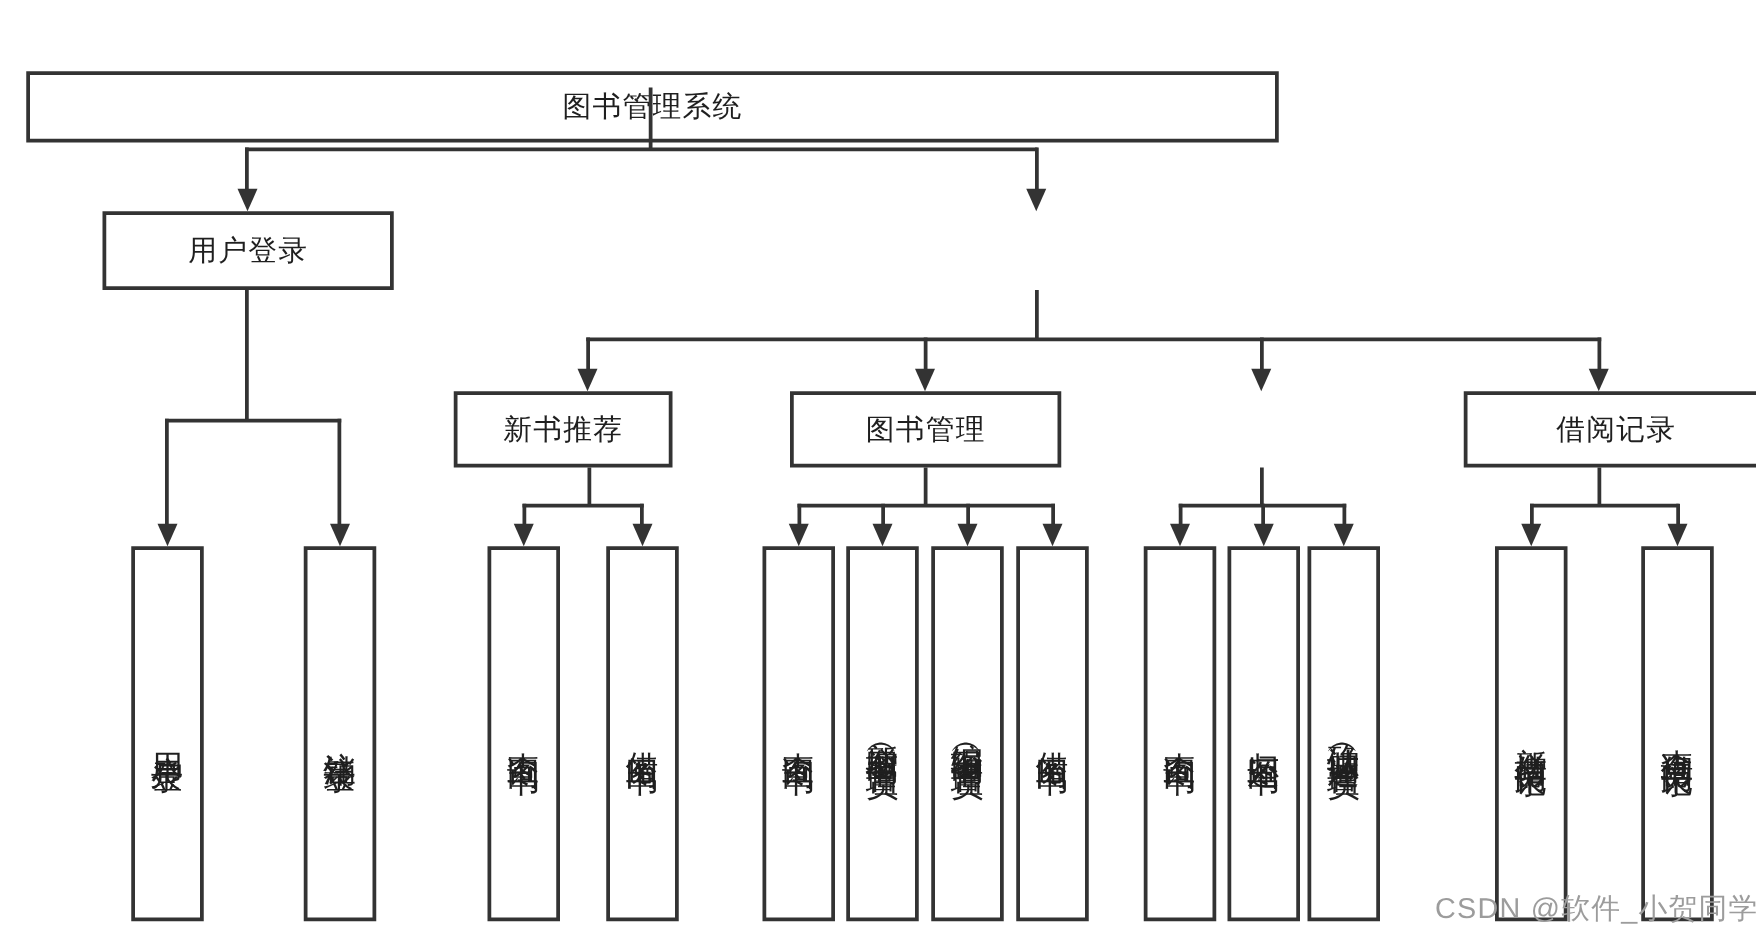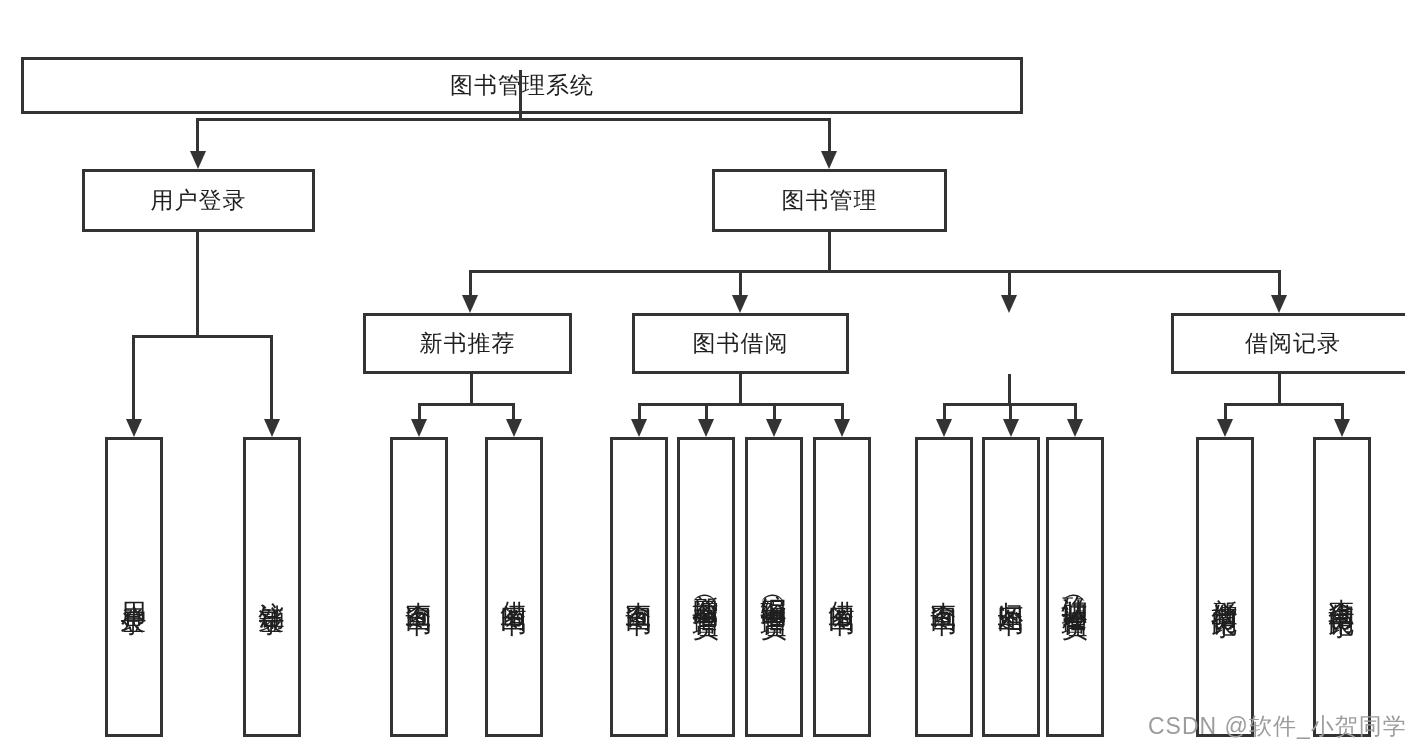--- a/index.html
+++ b/index.html
@@ -64,47 +64,44 @@
   <div class="v" style="left:519px;top:70px;height:50px;"></div>
   <div class="h" style="left:196px;top:118px;width:634px;"></div>
   <div class="v" style="left:196px;top:118px;height:34px;"></div>
   <div class="arr" style="left:190px;top:151px;"></div>
   <div class="v" style="left:828px;top:118px;height:34px;"></div>
   <div class="arr" style="left:821px;top:151px;"></div>
 
   <div class="box hbox" style="left:82px;top:169px;width:233px;height:63px;">
     <span>用户登录</span>
   </div>
-  <div class="box hbox" style="left:712px;top:169px;width:235px;height:63px;">
-    <span>图书管理</span>
-  </div>
 
   <div class="v" style="left:196px;top:232px;height:105px;"></div>
   <div class="h" style="left:132px;top:335px;width:141px;"></div>
   <div class="v" style="left:132px;top:335px;height:86px;"></div>
   <div class="arr" style="left:126px;top:419px;"></div>
   <div class="v" style="left:270px;top:335px;height:86px;"></div>
   <div class="arr" style="left:264px;top:419px;"></div>
 
   <div class="v" style="left:828px;top:232px;height:40px;"></div>
   <div class="h" style="left:469px;top:270px;width:812px;"></div>
   <div class="v" style="left:469px;top:270px;height:26px;"></div>
   <div class="arr" style="left:462px;top:295px;"></div>
   <div class="v" style="left:739px;top:270px;height:26px;"></div>
   <div class="arr" style="left:732px;top:295px;"></div>
   <div class="v" style="left:1008px;top:270px;height:26px;"></div>
   <div class="arr" style="left:1001px;top:295px;"></div>
   <div class="v" style="left:1278px;top:270px;height:26px;"></div>
   <div class="arr" style="left:1271px;top:295px;"></div>
 
-  <div class="box hbox" style="left:363px;top:313px;width:209px;height:61px;">
+  <div class="box hbox" style="left:363px;top:313px;width:175px;height:61px;">
     <span>新书推荐</span>
   </div>
   <div class="box hbox" style="left:632px;top:313px;width:217px;height:61px;">
-    <span>图书借阅</span>
+    <span>图书管理</span>
   </div>
   <div class="box hbox" style="left:1171px;top:313px;width:244px;height:61px;">
     <span>借阅记录</span>
   </div>
 
   <div class="v" style="left:470px;top:374px;height:31px;"></div>
   <div class="h" style="left:418px;top:403px;width:97px;"></div>
   <div class="v" style="left:418px;top:403px;height:18px;"></div>
   <div class="arr" style="left:411px;top:419px;"></div>
   <div class="v" style="left:512px;top:403px;height:18px;"></div>

